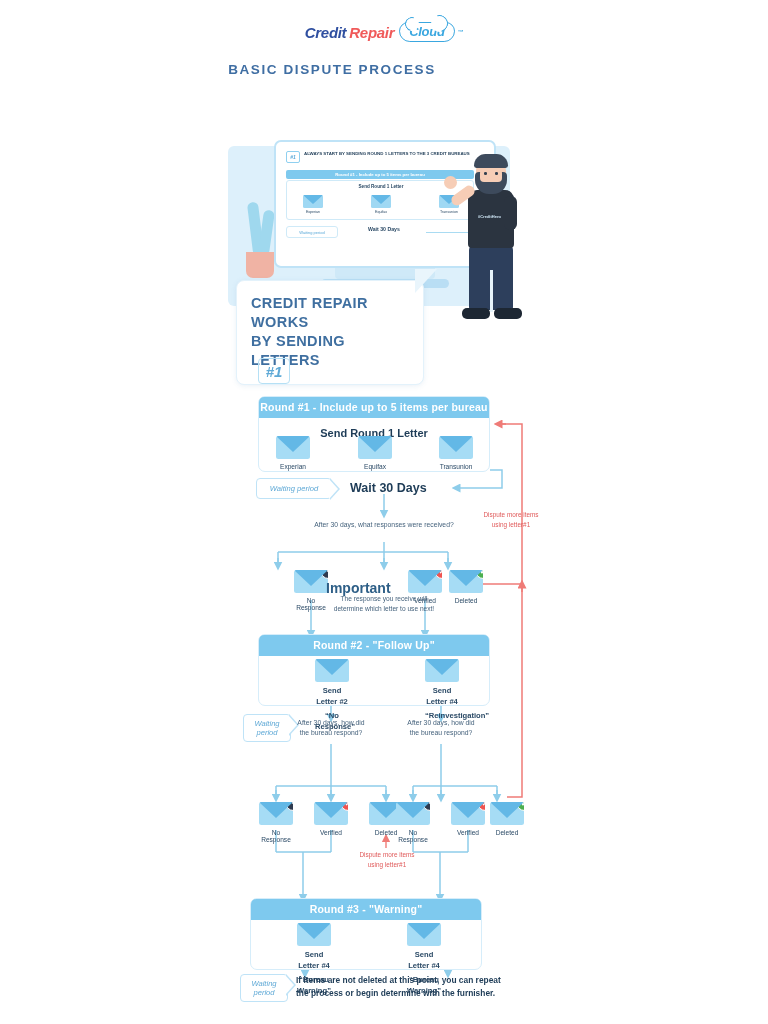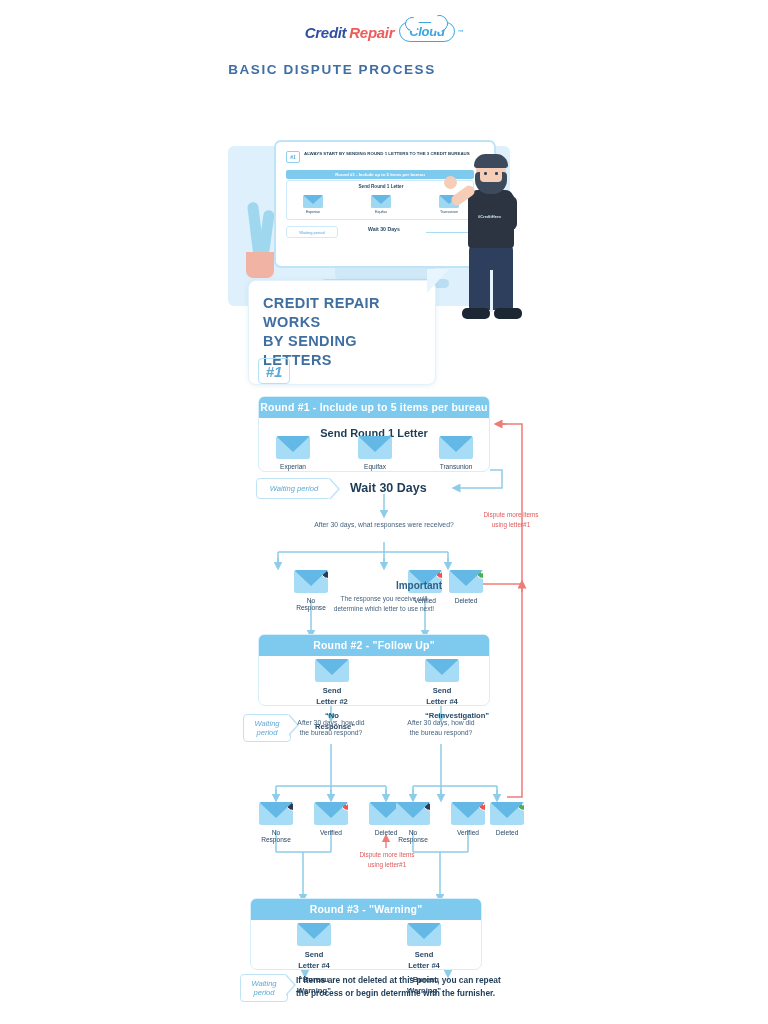--- a/index.html
+++ b/index.html
@@ -74,21 +74,21 @@
   .m-body { position:absolute; left:26px; top:38px; width:46px; height:58px; background:#2b3440; border-radius:9px 9px 4px 4px;}
   .m-logo { position:absolute; left:36px; top:62px; font-size:4px; color:#cfe6f5; font-weight:bold;}
   .m-arm-l { position:absolute; left:8px; top:38px; width:26px; height:11px; background:#f6cdb6; border-radius:6px; transform:rotate(-36deg);}
   .m-hand  { position:absolute; left:2px; top:24px; width:13px; height:13px; background:#f6cdb6; border-radius:50%;}
   .m-arm-r { position:absolute; left:62px; top:44px; width:13px; height:34px; background:#2b3440; border-radius:6px;}
   .m-legs  { position:absolute; left:27px; top:92px; width:44px; height:66px; background:#2d3f5c; border-radius:6px 6px 3px 3px;}
   .m-legsplit { position:absolute; left:48px; top:118px; width:3px; height:42px; background:#e7f4fb;}
   .m-shoe1 { position:absolute; left:20px; top:156px; width:28px; height:11px; background:#1d2733; border-radius:5px;}
   .m-shoe2 { position:absolute; left:52px; top:156px; width:28px; height:11px; background:#1d2733; border-radius:5px;}
 
-  .callout { position:absolute; left:20px; top:140px; width:188px; padding:13px 14px;
+  .callout { position:absolute; left:8px; top:140px; width:188px; padding:13px 14px;
              background:#fff; border:1.5px solid #e3f2fb; border-radius:8px; box-shadow:0 1px 5px rgba(90,150,190,.13); }
   .callout div { font-size:14.5px; font-weight:bold; color:#3f6fa0; letter-spacing:.4px; line-height:1.32; }
   .callout:before{ content:""; position:absolute; right:-14px; top:-12px; border-left:22px solid #e9f5fc; border-bottom:24px solid transparent; }
 
   
   .flow { position:absolute; left:0; top:352px; width:768px; }
   .stepline { position:absolute; left:258px; top:6px; width:260px; display:flex; gap:11px; align-items:flex-start;}
   .stepnum { width:32px; height:26px; border:1.4px solid #b5e0f5; border-radius:4px; color:#5fa9d6;
              font-size:15px; font-style:italic; font-weight:bold; display:flex;align-items:center;justify-content:center; flex:none;}
   .steptxt { font-size:10.2px; font-weight:bold; line-height:1.45; color:#1e3c57; letter-spacing:.1px; padding-top:1px;}
@@ -114,21 +114,21 @@
   .wait-pill { position:absolute; height:21px; border:1.1px solid #bfe3f7; background:#fff;
                color:#5fa9d6; font-size:7.6px; font-style:italic; display:flex;align-items:center;justify-content:center;
                border-radius:4px; text-align:center; line-height:1.25;}
   .wait-pill:after { content:""; position:absolute; right:-9px; top:-1px; width:0;height:0;
                      border-top:11px solid transparent; border-bottom:11px solid transparent; border-left:10px solid #bfe3f7;}
   .wait-pill:before { content:""; position:absolute; right:-7px; top:0px; width:0;height:0; z-index:2;
                      border-top:10px solid transparent; border-bottom:10px solid transparent; border-left:9px solid #fff;}
 
   .qtext { position:absolute; text-align:center; font-size:6.8px; line-height:1.5; color:#46637d;}
   .bigwait { position:absolute; font-size:12.5px; font-weight:bold; color:#1e3c57;}
-  .important-t { position:absolute; font-size:10px; font-weight:bold; color:#2e5f87; text-align:right;}
+  .important-t { position:absolute; font-size:14px; font-weight:bold; color:#2e5f87; text-align:left;}
   .important-b { position:absolute; font-size:6.6px; line-height:1.55; color:#46637d; text-align:center;}
   .rednote { position:absolute; text-align:center; font-size:6.4px; line-height:1.5; color:#e05b5b;}
   .finalnote { position:absolute; font-size:8.4px; font-weight:bold; line-height:1.55; color:#1e3c57;}
   svg.wires { position:absolute; left:0; top:0; width:768px; height:680px; pointer-events:none;}
 </style>
 </head>
 <body>
 
 <div class="page">
 

